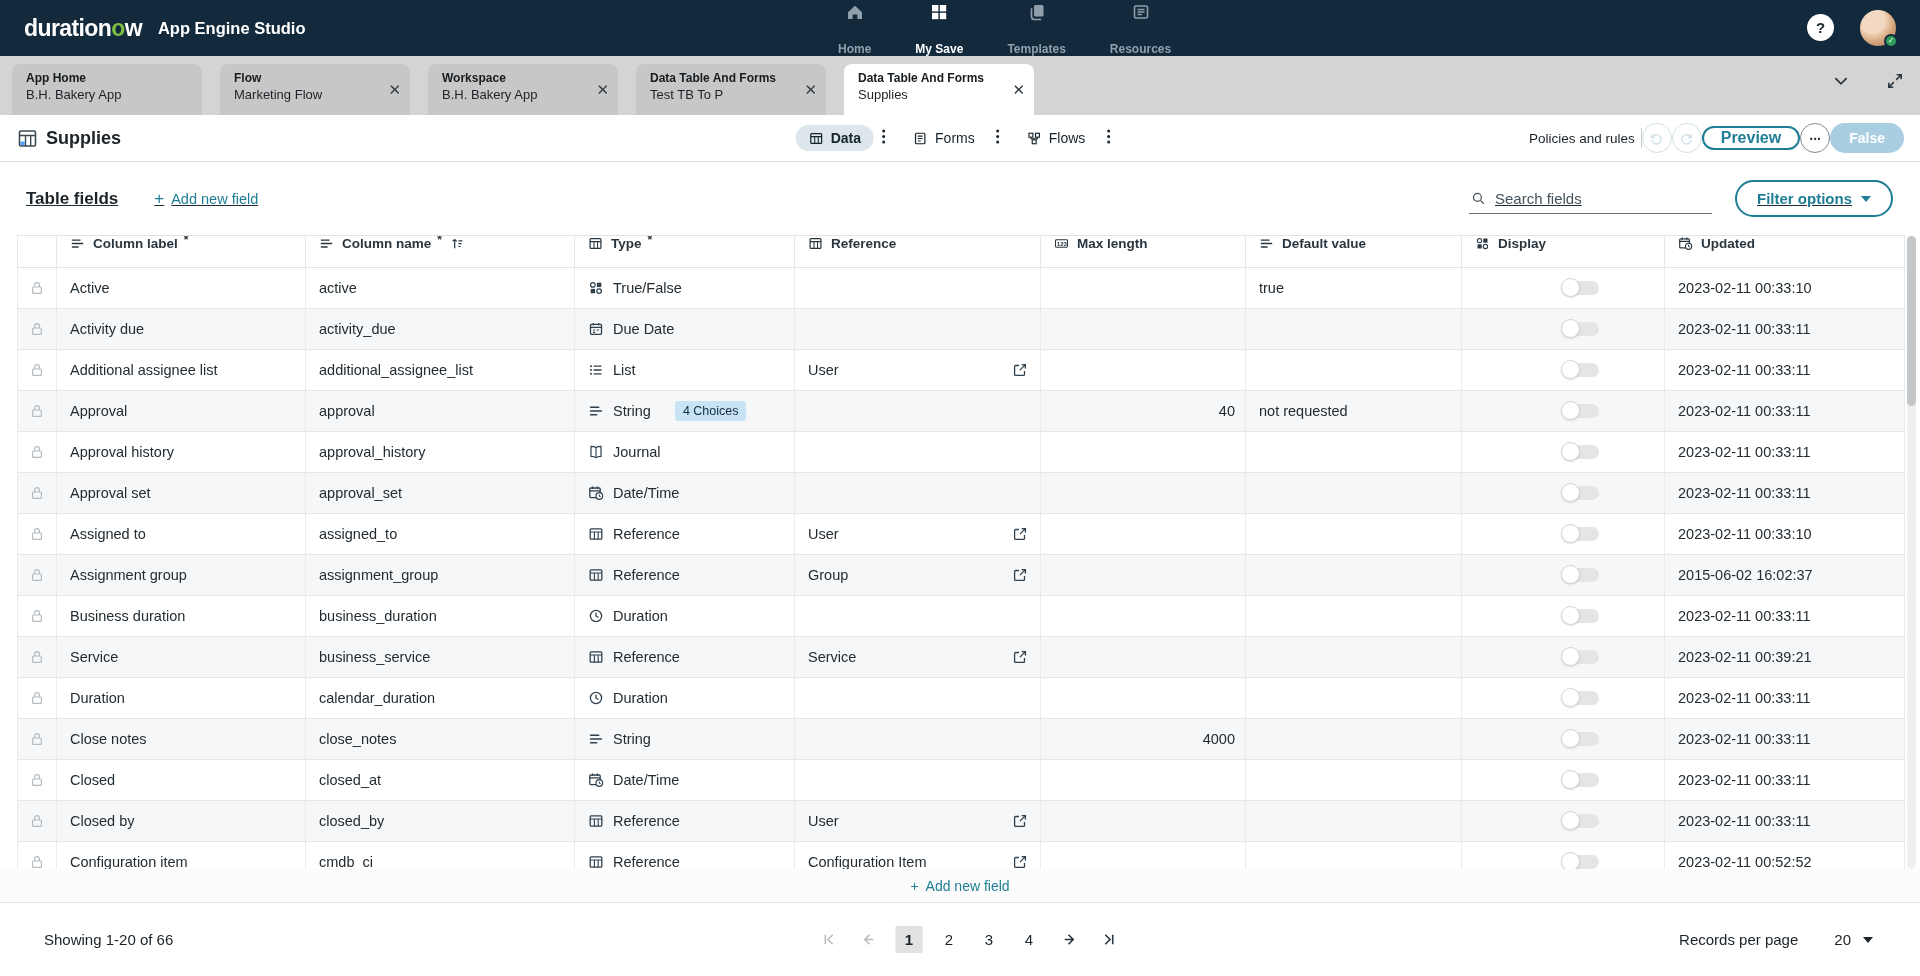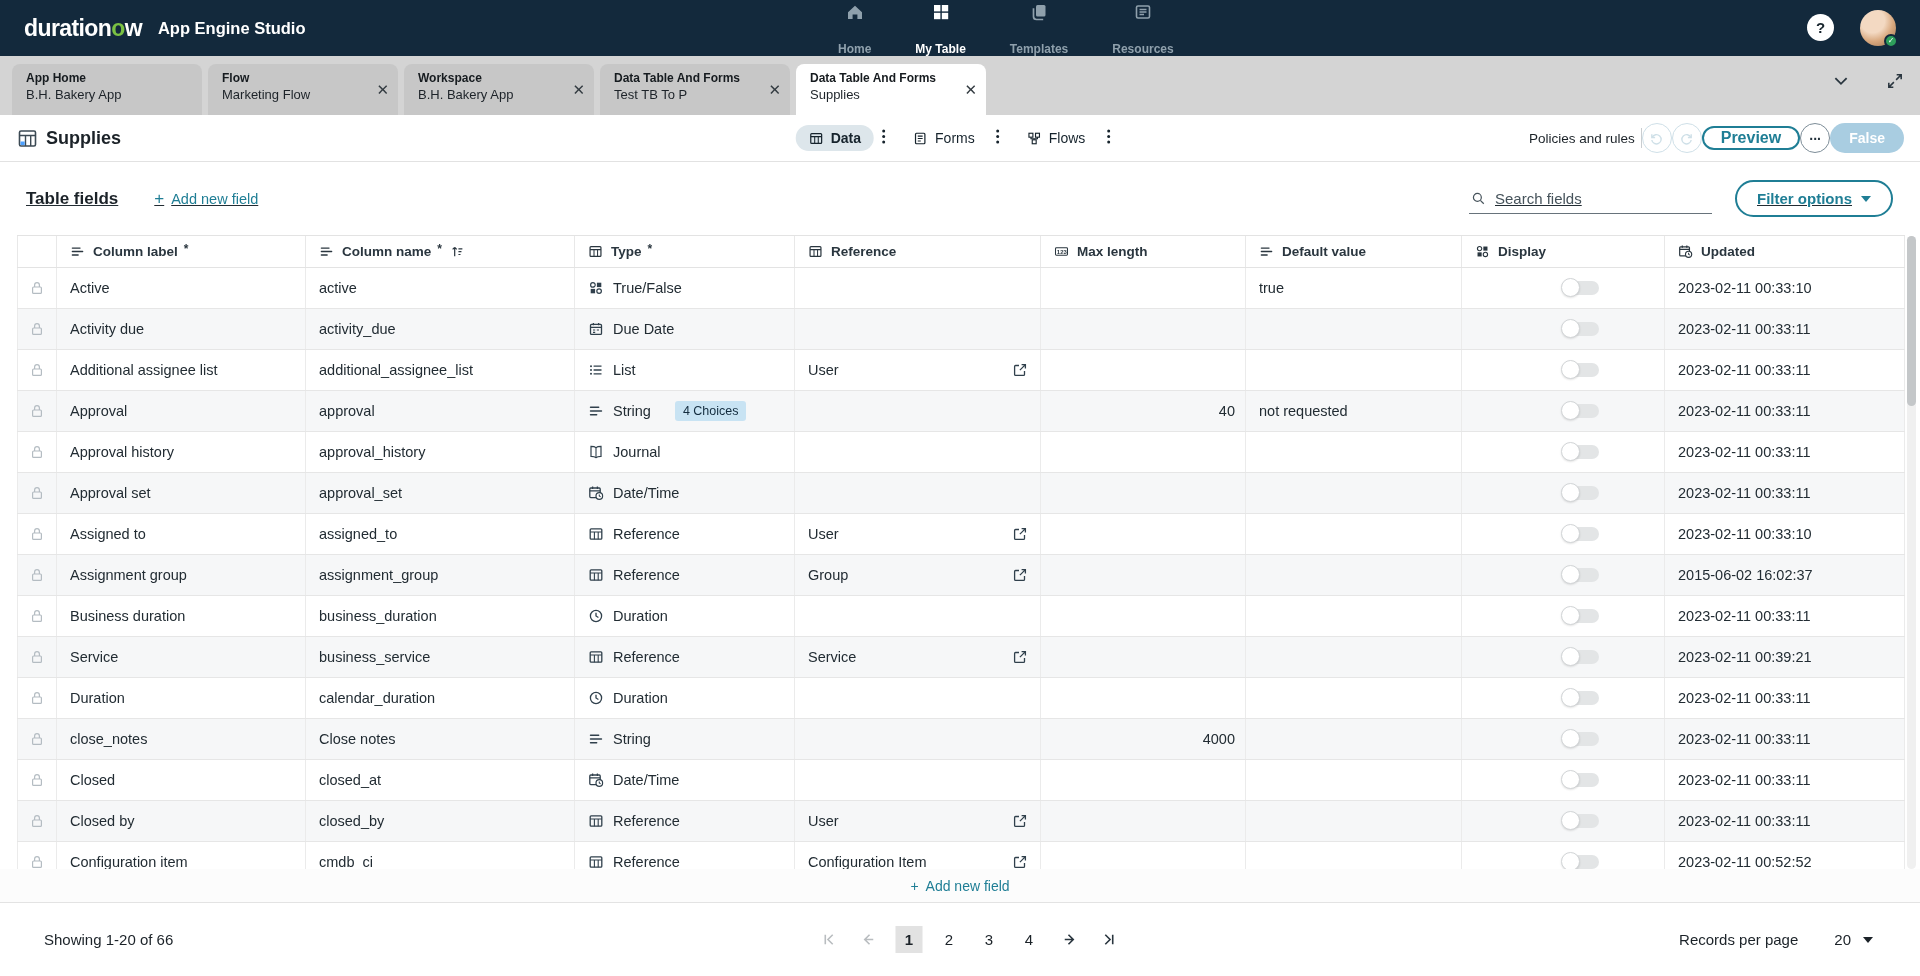--- a/index.html
+++ b/index.html
@@ -20,21 +20,21 @@
   .nav-item svg { width:20px; height:20px; }
   .help-btn { position:absolute; right:86px; top:14px; width:27px; height:27px; border-radius:50%;
     background:#fff; color:#16232c; font-weight:700; font-size:15px; display:flex; align-items:center; justify-content:center; }
   .avatar { position:absolute; right:24px; top:10px; width:36px; height:36px; border-radius:50%;
     background:radial-gradient(circle at 35% 30%, #f3d9c2 0 35%, #d8a87e 60%, #9a6f4e 100%); }
   .avatar .status { position:absolute; right:-2px; bottom:-2px; width:14px; height:14px; border-radius:50%;
     background:#2e9e5b; border:2px solid #13293c; color:#fff; font-size:8px; line-height:10px; text-align:center; }
 
   
   .tabstrip { position:relative; height:59px; background:#d4d4d4; display:flex; align-items:flex-end; padding-left:12px; }
-  .tabs { display:flex; gap:6px; }
+  .tabs { display:flex; gap:18px; }
   .tab { width:190px; height:51px; background:#c7c7c7; border-radius:8px 8px 0 0;
     padding:7px 8px 0 14px; position:relative; cursor:pointer; }
   .tab.active { background:#fff; }
   .tab .t1 { font-size:12px; font-weight:700; color:#161b1f; white-space:nowrap; overflow:hidden; }
   .tab .t2 { font-size:13px; color:#1d2329; margin-top:2px; white-space:nowrap; overflow:hidden; }
   .tab .close { position:absolute; right:9px; top:19px; font-size:15px; color:#333b41; line-height:14px; }
   .strip-actions { position:absolute; right:16px; top:16px; display:flex; gap:36px; color:#2a363f; }
   .strip-actions svg { width:18px; height:18px; }
 
   
@@ -75,21 +75,21 @@
   .search input::placeholder { color:#45525a; opacity:1; }
   .filter-btn { margin-left:23px; height:37px; padding:0 20px; border-radius:19px; background:#fff;
     border:2px solid #1f7e95; color:#1f7e95; font-size:15px; font-weight:700;
     display:flex; align-items:center; gap:9px; cursor:pointer; }
   .caret { width:0; height:0; border-left:5px solid transparent; border-right:5px solid transparent; border-top:6px solid currentColor; }
 
   
   .table-wrap { margin-left:17px; width:1888px; }
   .grid-row { display:grid; grid-template-columns:40px 249px 269px 220px 246px 205px 216px 203px 240px; }
   .thead { height:33px; border-top:1px solid #e3e3e3; border-bottom:1px solid #e3e3e3; }
-  .th { display:flex; align-items:center; gap:8px; padding-left:13px; font-size:13.5px; font-weight:700;
+  .th { display:flex; gap:8px; padding-left:13px; font-size:13.5px; font-weight:700;
     color:#2a363f; border-right:1px solid #e8e8e8; overflow:hidden; white-space:nowrap; }
   .th:first-child { border-left:1px solid #e8e8e8; }
   .th svg { width:15px; height:15px; flex:none; }
   .req { font-size:12px; margin-left:-2px; position:relative; top:-3px; }
   .tbody { height:601px; overflow:hidden; position:relative; }
   .tr { height:41px; border-bottom:1px solid #e6e6e6; background:#fff; cursor:default; }
   .tr:nth-child(even) { background:#f6f7f8; }
   .td { height:100%; display:flex; align-items:center; padding-left:13px; border-right:1px solid #ebebeb;
     font-size:14.5px; color:#222c33; overflow:hidden; white-space:nowrap; }
   .td:first-child { border-left:1px solid #ebebeb; justify-content:center; padding:0; color:#b4bcc2; }
@@ -142,21 +142,21 @@
   </div>
   <div class="nav-item active">
     <span class="icn" style="display:flex">
           <svg viewBox="0 0 20 20">
             <rect x="3" y="3" width="6.4" height="6.4" fill="currentColor"></rect>
             <rect x="10.8" y="3" width="6.4" height="6.4" fill="currentColor"></rect>
             <rect x="3" y="10.8" width="6.4" height="6.4" fill="currentColor"></rect>
             <rect x="10.8" y="10.8" width="6.4" height="6.4" fill="currentColor"></rect>
           </svg>
         </span>
-    <span class="nlabel">My Table</span>
+    <span class="nlabel">My Save</span>
   </div>
   <div class="nav-item ">
     <span class="icn" style="display:flex">
           <svg viewBox="0 0 20 20">
             <rect x="7" y="3" width="9.5" height="11.5" rx="1.5" fill="currentColor"></rect>
             <path d="M4.5 6.2v8.3a3 3 0 003 3h6.7" fill="none" stroke="currentColor" stroke-width="1.7"></path>
           </svg>
         </span>
     <span class="nlabel">Templates</span>
   </div>
@@ -939,24 +939,24 @@
   <div class="tr grid-row">
     <div class="td">
           <span class="icn" style="display:flex">
             <svg viewBox="0 0 16 16">
               <rect x="3.6" y="7" width="8.8" height="6.4" rx="1" fill="none" stroke="currentColor" stroke-width="1.2"></rect>
               <path d="M5.6 7V5a2.4 2.4 0 014.8 0v2" fill="none" stroke="currentColor" stroke-width="1.2"></path>
             </svg>
           </span>
         </div>
     <div class="td">
+          <span>Close notes</span>
+        </div>
+    <div class="td">
           <span>close_notes</span>
-        </div>
-    <div class="td">
-          <span>Close notes</span>
         </div>
     <div class="td">
       <span class="ticon">
             <span class="icn" style="display:flex">
               <svg viewBox="0 0 16 16">
                 <path d="M2.5 4.3h8.2M2.5 8h11M2.5 11.7h6.2" fill="none" stroke="currentColor" stroke-width="1.4" stroke-linecap="round"></path>
               </svg>
             </span>
           </span>
           <span>String</span>

